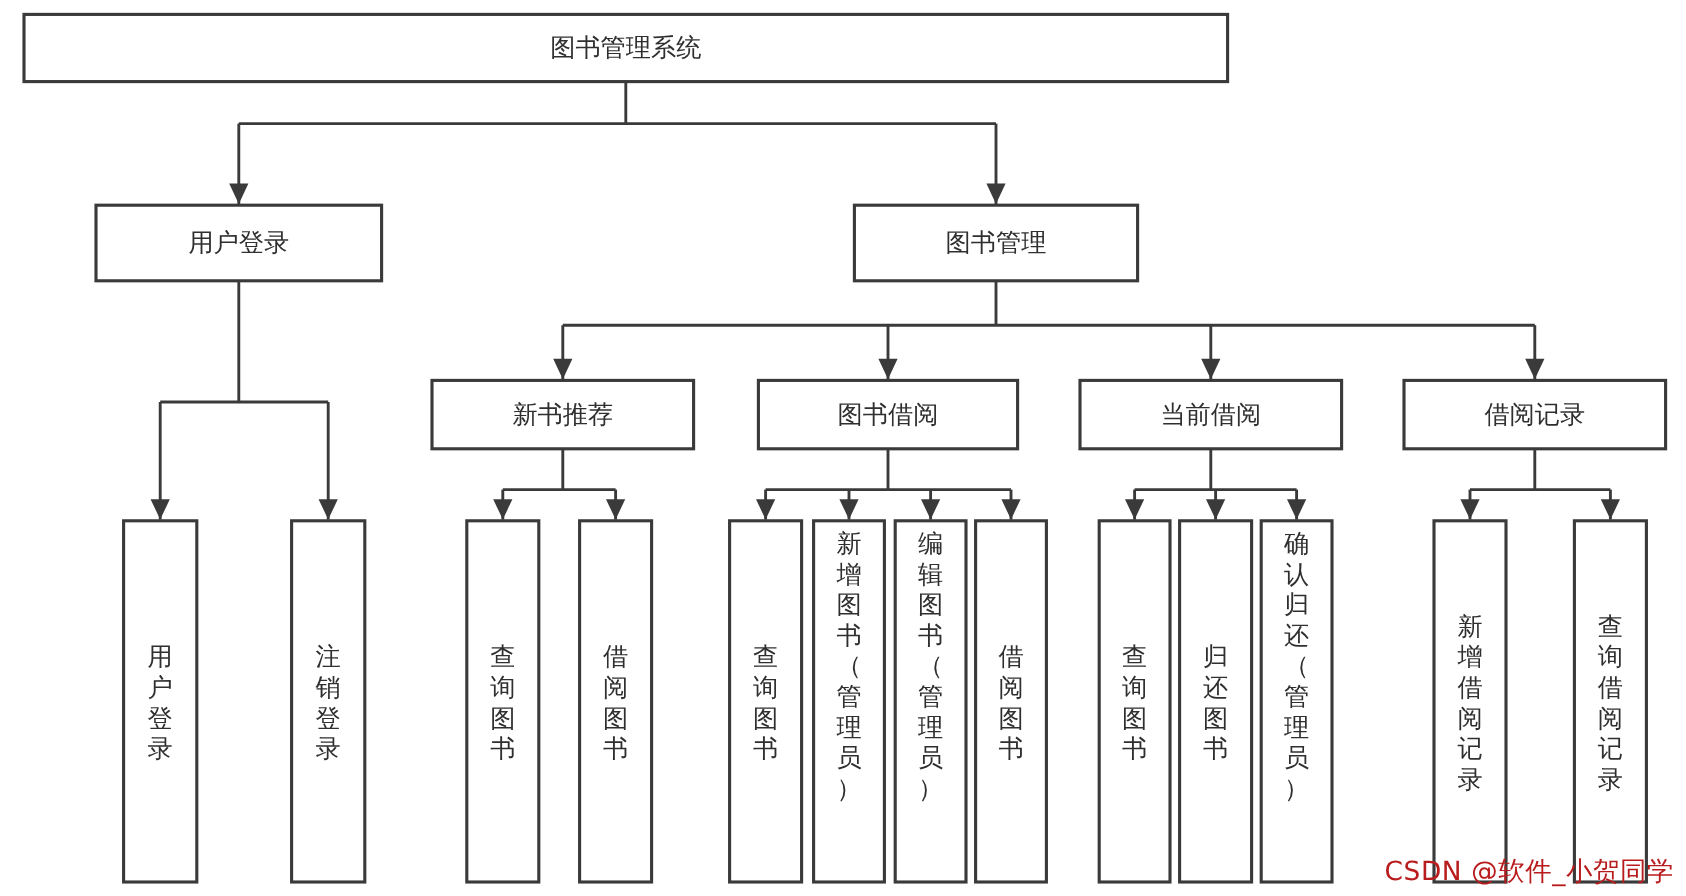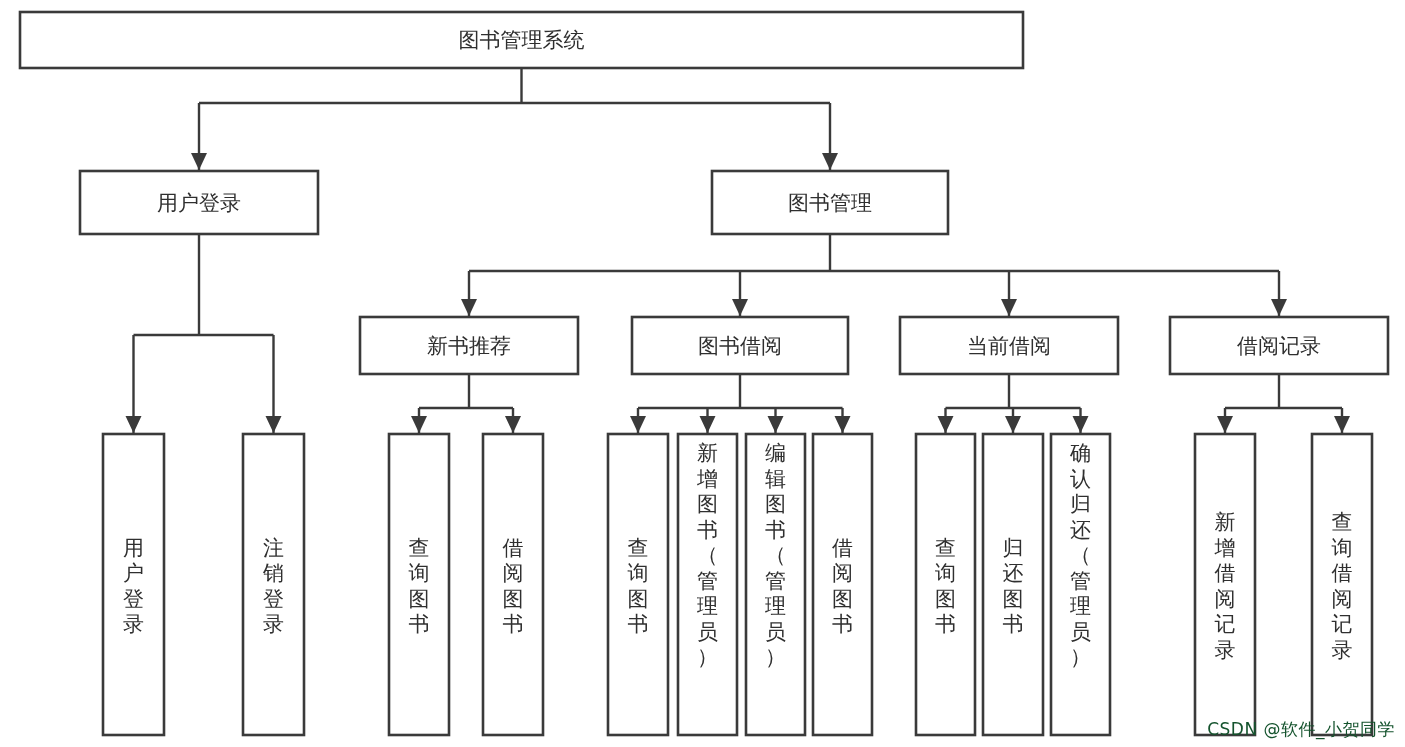--- a/index.html
+++ b/index.html
@@ -50,22 +50,22 @@
     fill: none;
   }
   .arrow-head {
     fill: #3a3a3a;
   }
   .watermark {
     position: absolute;
     right: 10px;
     bottom: 6px;
     font-family: "DejaVu Sans", "Liberation Sans", sans-serif;
-    font-size: 17px;
-    color: #14532d;
+    font-size: 22px;
+    color: #b91c1c;
     letter-spacing: 0.5px;
     white-space: nowrap;
     user-select: none;
     text-align: right;
   }
 </style>
 </head>
 <body>
 
 <div id="diagram-root">

